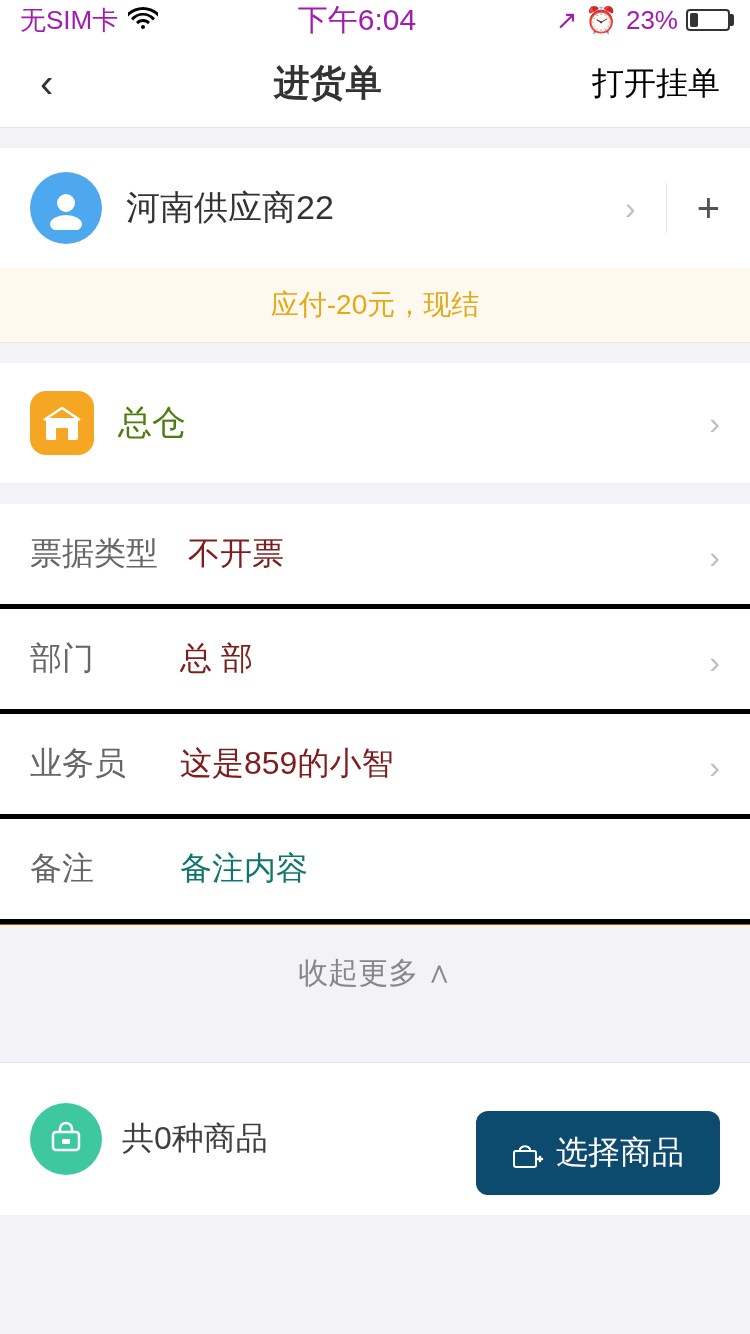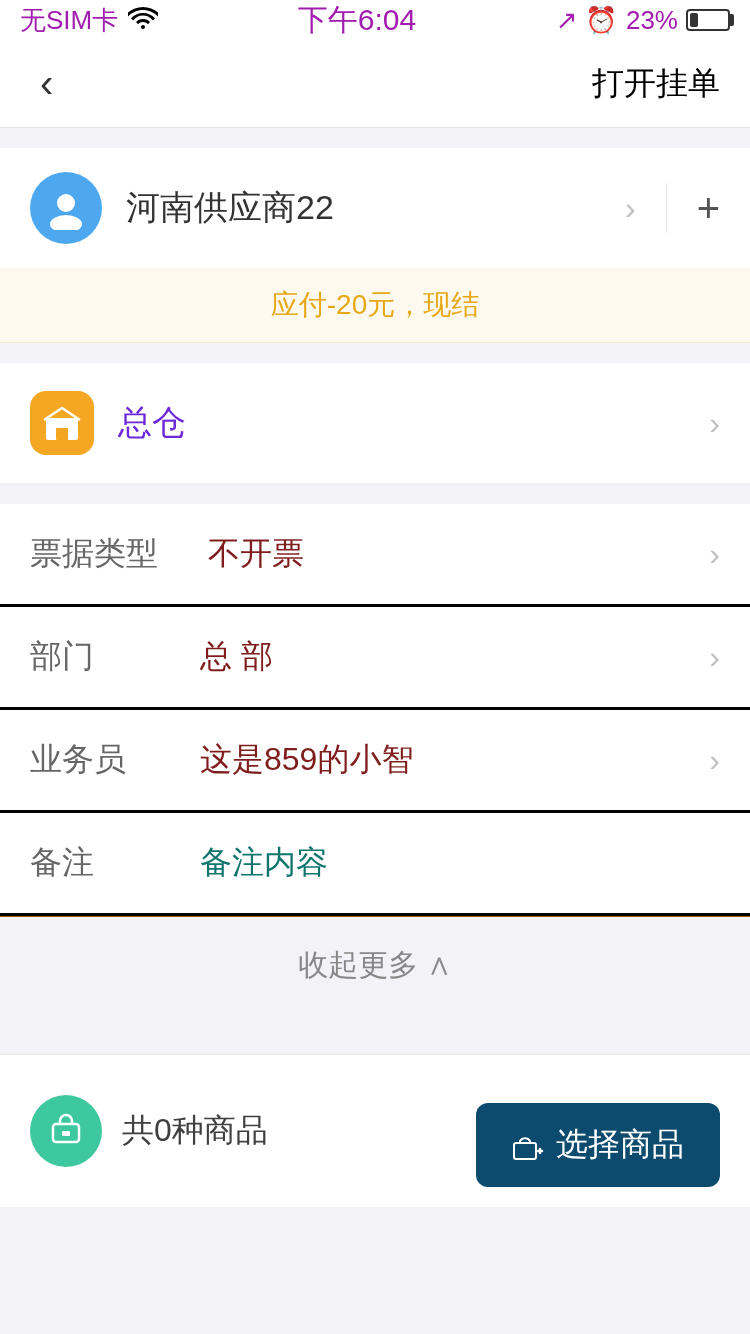--- a/index.html
+++ b/index.html
@@ -193,36 +193,35 @@
       margin-right: 24px;
       flex-shrink: 0;
     }
     .row-icon svg {
       width: 38px;
       height: 38px;
     }
     .row-label {
       flex: 1;
       font-size: 34px;
-      color: #6d28d9;
+      color: #4d7c0f;
     }
     .row-chevron {
       color: #c0c0c0;
       font-size: 32px;
     }
 
     
     .form-row {
       display: flex;
-      align-items: center;
+      align-items: flex-end;
       padding: 28px 30px;
       background: #fff;
-      border-bottom: 3px solid #000000;
-      cursor: pointer;
-      gap: 20px;
+      border-bottom: 5px solid #000000;
+      cursor: pointer;
     }
     .form-label {
       font-size: 32px;
       color: #666;
       min-width: 120px;
       margin-right: 30px;
     }
     .form-value {
       flex: 1;
       font-size: 32px;
@@ -315,20 +314,21 @@
     <span class="battery-box">
       <span class="battery-bar">
           <span class="battery-fill"></span>
         </span>
     </span>
   </div>
 </div>
 
 <div class="nav-bar">
   <div class="nav-back">‹</div>
+  <div class="nav-title">进货单</div>
   <div class="nav-right-btn">打开挂单</div>
 </div>
 
 <div class="section-gap"></div>
 
 <div class="card-section">
   <div class="supplier-row">
     <div class="supplier-avatar">
       <svg viewBox="0 0 44 44" fill="none">
         <circle cx="22" cy="17" r="9" fill="#fff"></circle>

